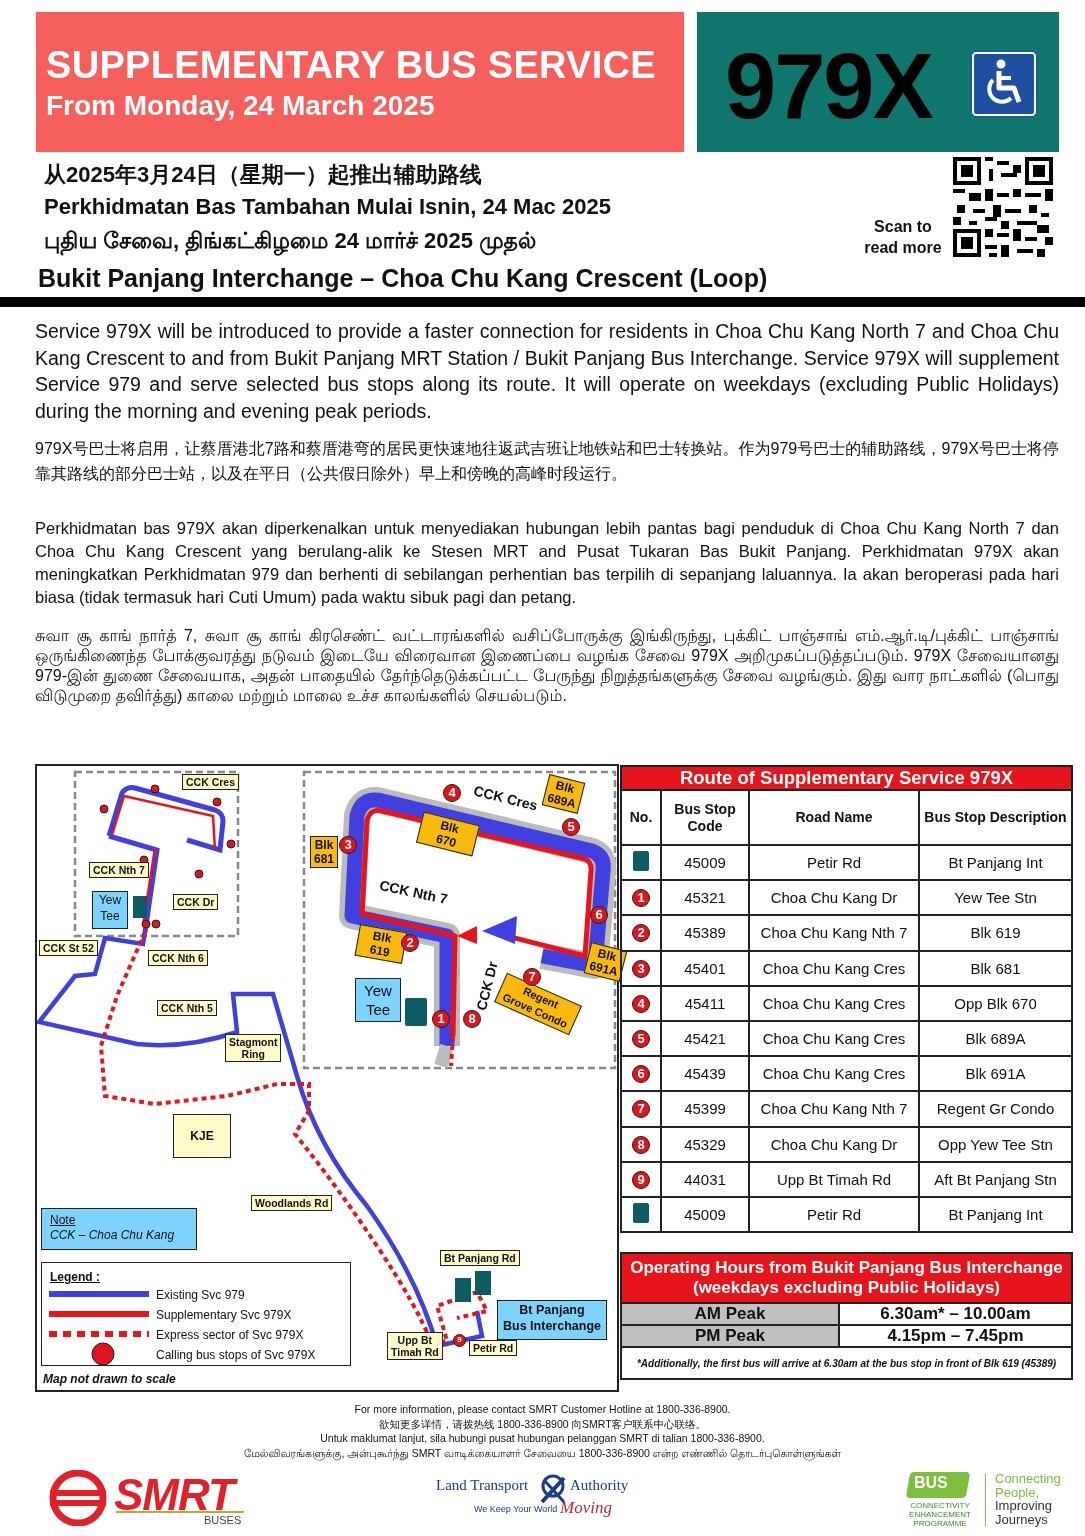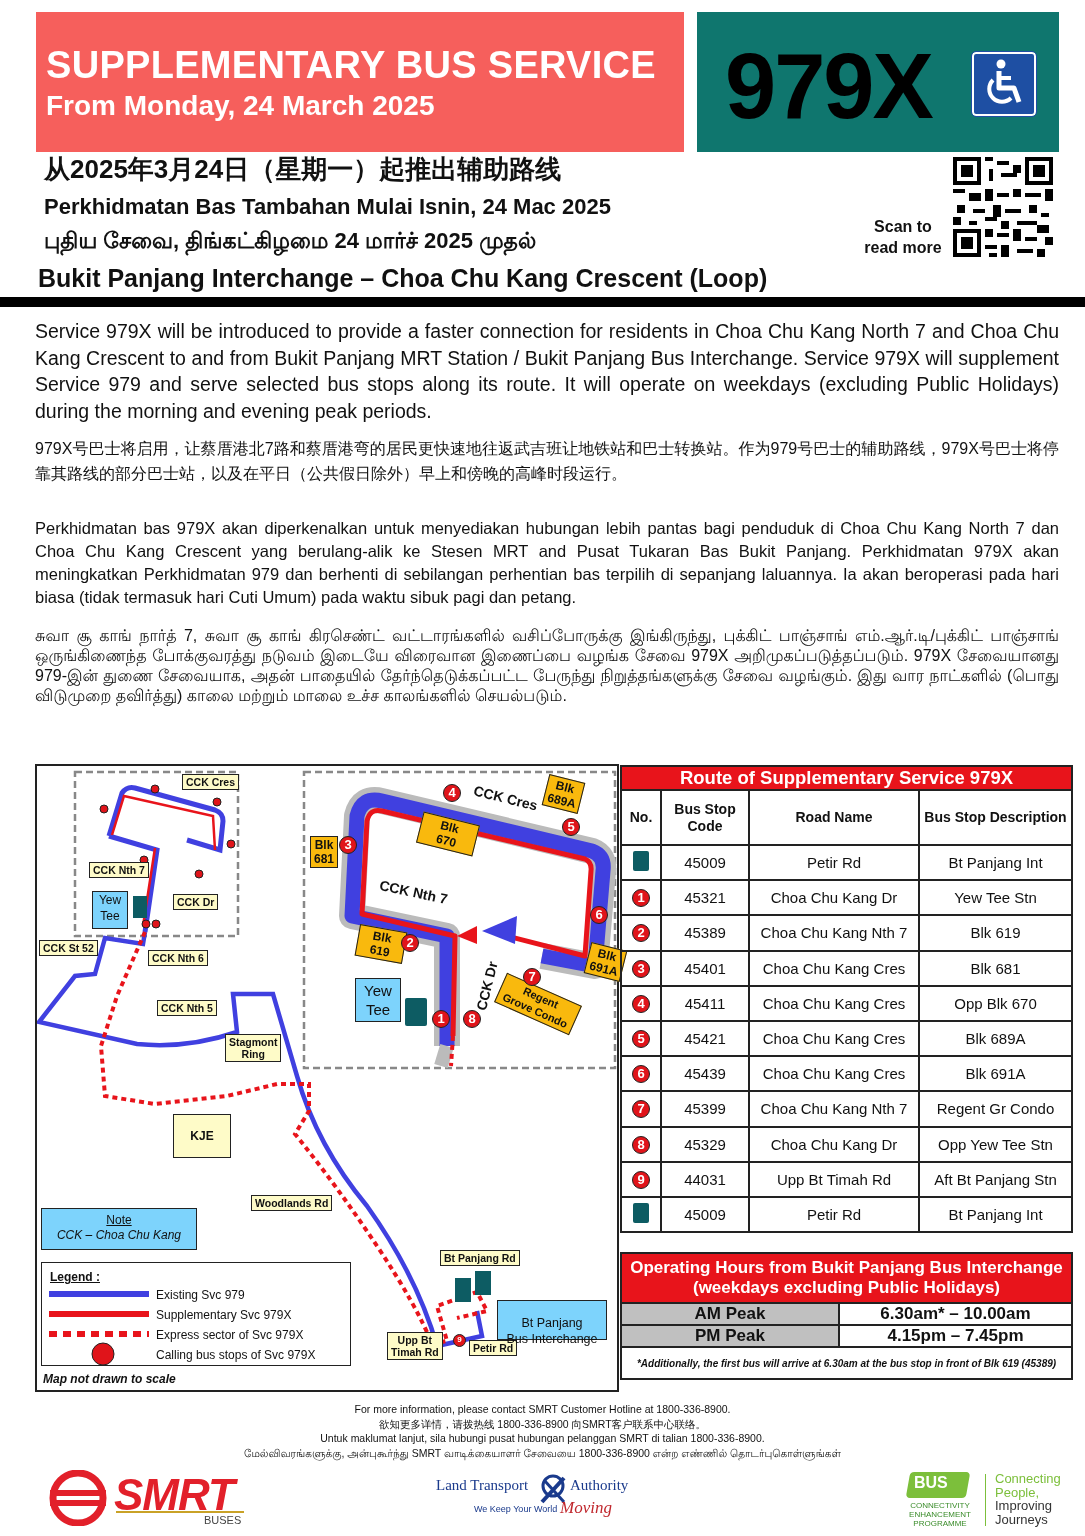--- a/index.html
+++ b/index.html
@@ -49,21 +49,21 @@
   <div class="wheel">
     <svg width="60" height="60" viewBox="0 0 60 60">
       <circle cx="27" cy="10" r="4.5" fill="#fff"></circle>
       <path d="M25 17 L25 34 L40 34 L45 48" stroke="#fff" stroke-width="5" fill="none" stroke-linejoin="round"></path>
       <path d="M25 24 L37 24" stroke="#fff" stroke-width="4"></path>
       <path d="M19 26 A12 12 0 1 0 37 44" stroke="#fff" stroke-width="4" fill="none"></path>
     </svg>
   </div>
 </div>
 
-<div class="abs subt" style="top:152px;font-size:26px;">从2025年3月24日（星期一）起推出辅助路线</div>
+<div class="abs subt" style="top:160px;font-size:22px;">从2025年3月24日（星期一）起推出辅助路线</div>
 <div class="abs subt" style="top:194px;font-size:22px;">Perkhidmatan Bas Tambahan Mulai Isnin, 24 Mac 2025</div>
 <div class="abs subt" style="top:228px;font-size:22px;">புதிய சேவை, திங்கட்கிழமை 24 மார்ச் 2025 முதல்</div>
 <div class="abs subt" style="top:264px;left:38px;font-size:25px;">Bukit Panjang Interchange – Choa Chu Kang Crescent (Loop)</div>
 
 <div class="abs scan">
   <div>Scan to</div>
   <div>read more</div>
 </div>
 <div class="abs qr">
   <svg width="100" height="100" viewBox="0 0 25 25" shape-rendering="crispEdges">
@@ -181,21 +181,21 @@
     <div>Ring</div>
   </div>
   <div class="lbl" style="left:136px;top:348px;width:58px;font-size:12px;padding:15px;">KJE</div>
   <div class="lbl" style="left:214px;top:429px;">Woodlands Rd</div>
   <div class="lbl" style="left:403px;top:484px;">Bt Panjang Rd</div>
   <div class="lbl" style="left:350px;top:566px;">
     <div>Upp Bt</div>
     <div>Timah Rd</div>
   </div>
   <div class="lbl" style="left:432px;top:574px;">Petir Rd</div>
-  <div class="boxw" style="left:460px;top:534px;width:110px;height:40px;font-size:12.5px;font-weight:normal;line-height:16px;padding-top:14px;">
+  <div class="boxw" style="left:460px;top:534px;width:110px;height:40px;font-size:12.5px;font-weight:bold;line-height:16px;padding-top:1px;">
     <div>Bt Panjang</div>
     <div>Bus Interchange</div>
   </div>
   <div class="stopdot" style="position:absolute;left:416px;top:568px;width:13px;height:13px;font-size:8px;line-height:10px;text-align:center;">9</div>
 
   <div style="position:absolute;left:436px;top:24px;font-size:14px;font-weight:bold;transform:rotate(14deg);">CCK Cres</div>
   <div style="position:absolute;left:342px;top:118px;font-size:14px;font-weight:bold;transform:rotate(12deg);">CCK Nth 7</div>
   <div style="position:absolute;left:425px;top:212px;font-size:14px;font-weight:bold;transform:rotate(-76deg);">CCK Dr</div>
   <div class="blk" style="left:273px;top:70px;">
     <div>Blk</div>
@@ -228,21 +228,21 @@
   <div style="position:absolute;left:368px;top:232px;width:22px;height:28px;background:#0d5c63;border-radius:2px;"></div>
   <div class="stopdot" style="position:absolute;left:395px;top:244px;text-align:center;">1</div>
   <div class="stopdot" style="position:absolute;left:364px;top:168px;text-align:center;">2</div>
   <div class="stopdot" style="position:absolute;left:302px;top:70px;text-align:center;">3</div>
   <div class="stopdot" style="position:absolute;left:406px;top:18px;text-align:center;">4</div>
   <div class="stopdot" style="position:absolute;left:525px;top:52px;text-align:center;">5</div>
   <div class="stopdot" style="position:absolute;left:553px;top:140px;text-align:center;">6</div>
   <div class="stopdot" style="position:absolute;left:486px;top:202px;text-align:center;">7</div>
   <div class="stopdot" style="position:absolute;left:426px;top:244px;text-align:center;">8</div>
 
-  <div class="boxw" style="left:4px;top:442px;width:156px;height:42px;text-align:center;padding:4px 8px;font-size:12px;line-height:15px;">
+  <div class="boxw" style="left:4px;top:442px;width:156px;height:42px;text-align:left;padding:4px 8px;font-size:12px;line-height:15px;">
     <div style="text-decoration:underline;">Note</div>
     <div style="font-style:italic;">CCK – Choa Chu Kang</div>
   </div>
 
   <div class="boxw" style="left:4px;top:496px;width:310px;height:104px;text-align:left;font-size:12px;background:transparent;">
     <div style="position:absolute;left:8px;top:6px;font-weight:bold;text-decoration:underline;">Legend :</div>
     <div style="position:absolute;left:114px;top:24px;">Existing Svc 979</div>
     <div style="position:absolute;left:114px;top:44px;">Supplementary Svc 979X</div>
     <div style="position:absolute;left:114px;top:64px;">Express sector of Svc 979X</div>
     <div style="position:absolute;left:114px;top:84px;">Calling bus stops of Svc 979X</div>

